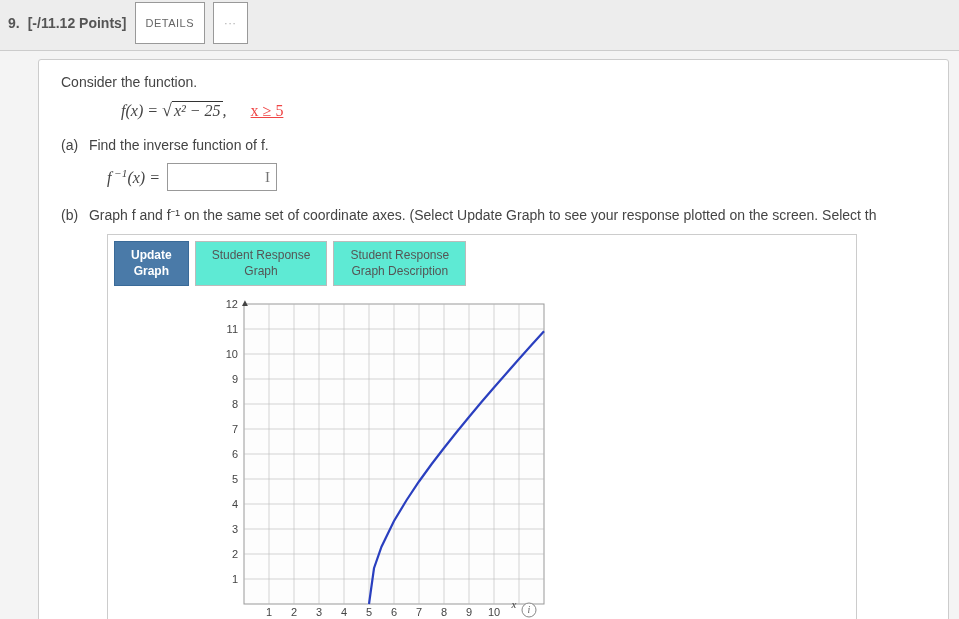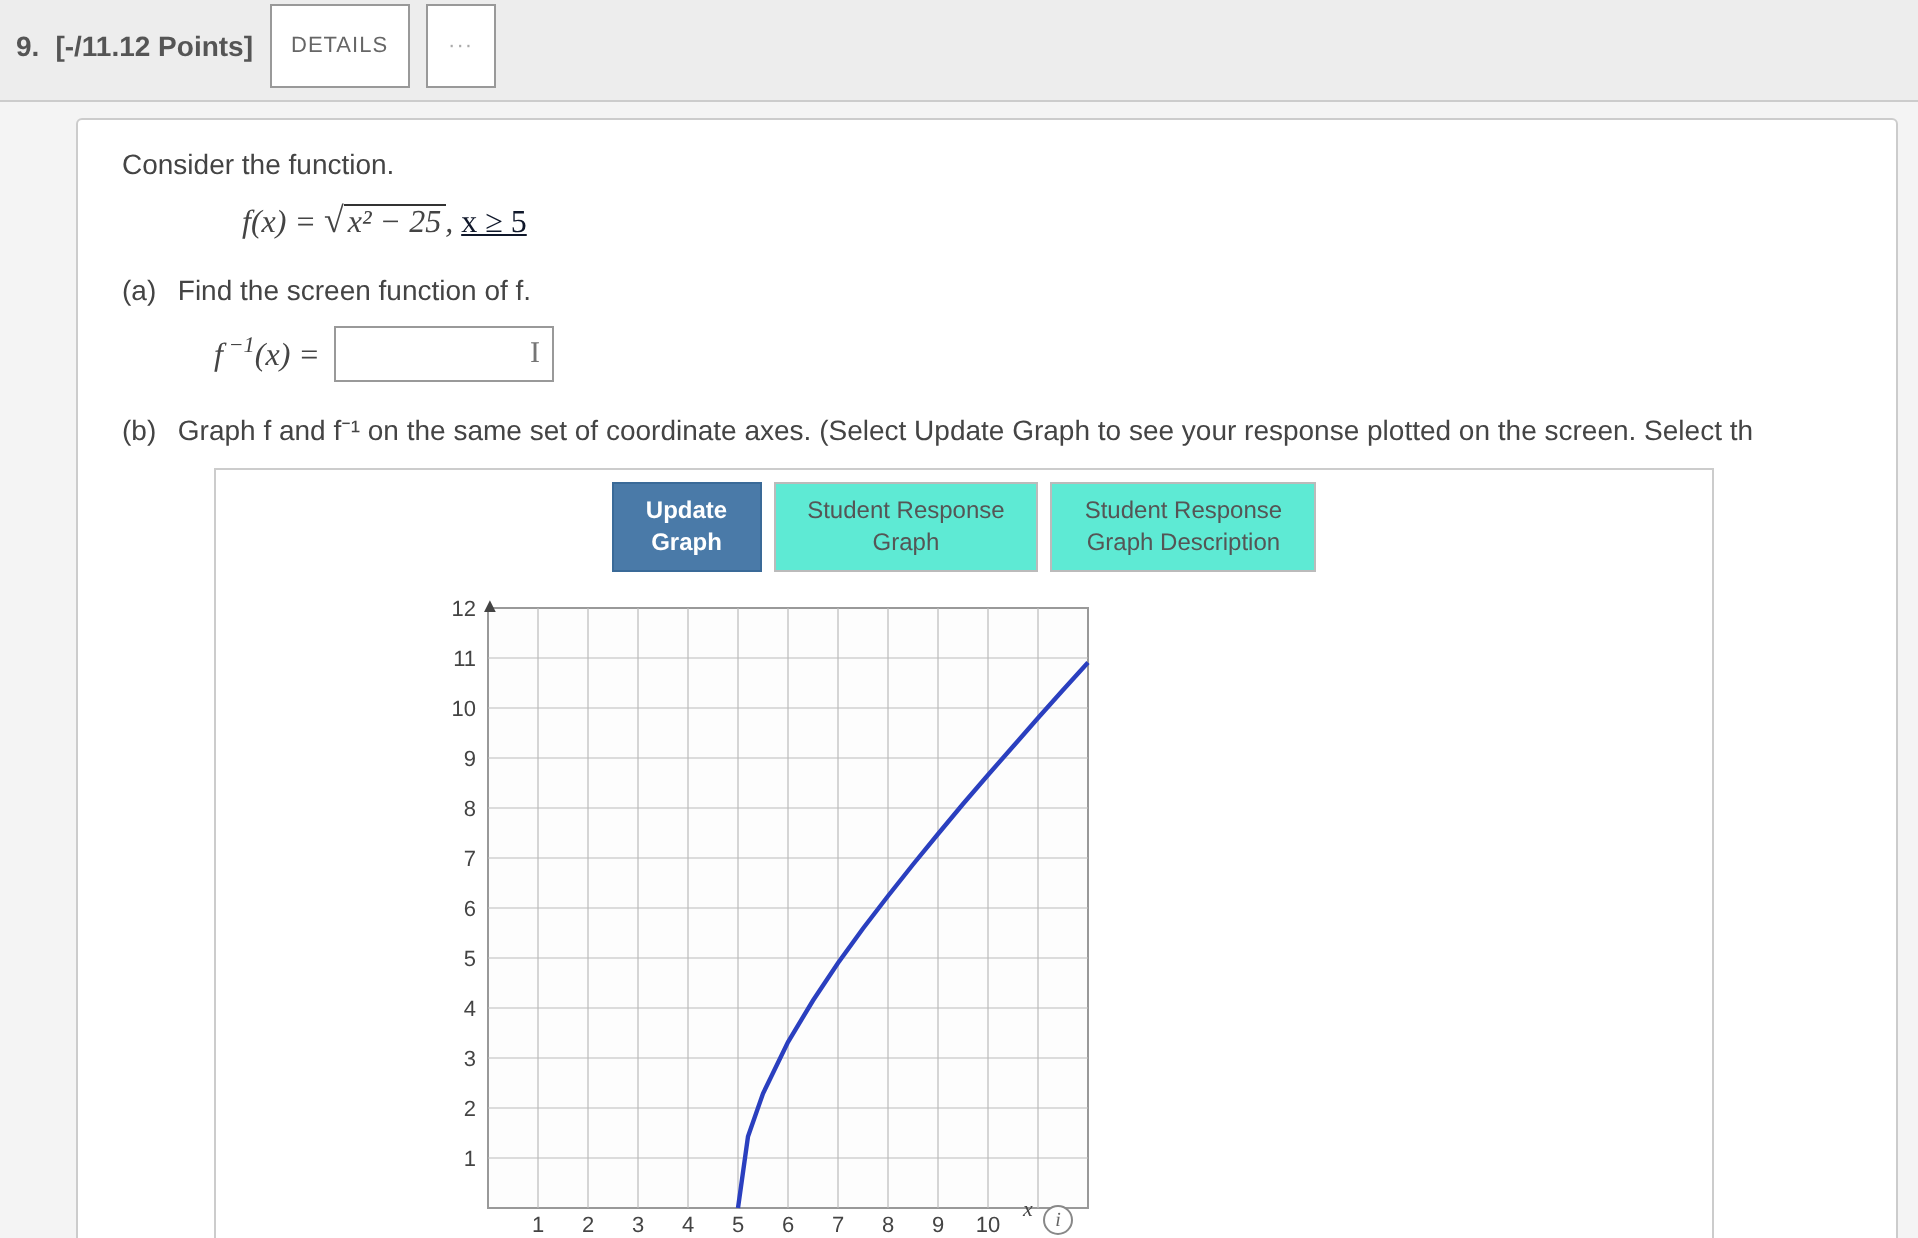--- a/index.html
+++ b/index.html
@@ -50,21 +50,21 @@
       font-style: italic;
       margin: 6px 0 16px 60px;
       font-size: 16px;
     }
     .sqrt-wrap {
       display: inline-block;
       border-top: 1px solid #333;
       padding: 0 2px;
       font-style: italic;
     }
-    .domain-cond { color: #0f172a; font-style: normal; margin-left: 0; text-decoration: underline; }
+    .domain-cond { color: #ef4444; font-style: normal; margin-left: 20px; text-decoration: underline; }
     .part { margin: 14px 0 10px 0; }
     .part-label { display: inline-block; width: 24px; }
     .inv-formula {
       font-family: 'Times New Roman', serif;
       font-style: italic;
       font-size: 16px;
       margin: 8px 0 14px 46px;
       display: flex;
       align-items: center;
       gap: 7px;
@@ -82,21 +82,20 @@
     .graph-section {
       border: 1px solid #ccc;
       margin: 10px 0 0 46px;
       width: 750px;
       background: #fff;
     }
     .tab-row {
       display: flex;
       gap: 6px;
       padding: 6px 6px 0 6px;
-      justify-content: center;
     }
     .tab {
       border: 1px solid #bbb;
       background: #5eead4;
       padding: 6px 16px;
       font-size: 12px;
       text-align: center;
       line-height: 1.3;
       color: #555;
     }
@@ -129,21 +128,21 @@
   <div class="prompt">Consider the function.</div>
 
   <div class="formula">
     <span>f(x) = </span>
     <span style="font-size:18px;">√</span><span class="sqrt-wrap">x² − 25</span><span>,</span>
     <span class="domain-cond">x ≥ 5</span>
   </div>
 
   <div class="part">
     <span class="part-label">(a)</span>
-    <span>Find the screen function of f.</span>
+    <span>Find the inverse function of f.</span>
   </div>
 
   <div class="inv-formula">
     <span>f<sup>&nbsp;−1</sup>(x) = </span>
     <input class="answer-input" type="text" value="" placeholder="I" style="">
   </div>
 
   <div class="part">
     <span class="part-label">(b)</span>
     <span>Graph f and f⁻¹ on the same set of coordinate axes. (Select Update Graph to see your response plotted on the screen. Select th</span>

